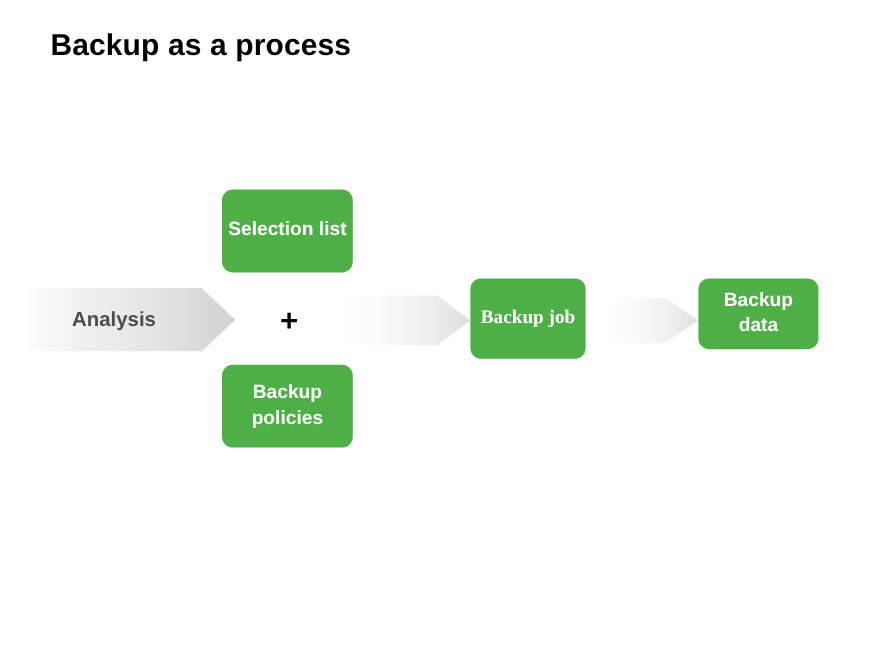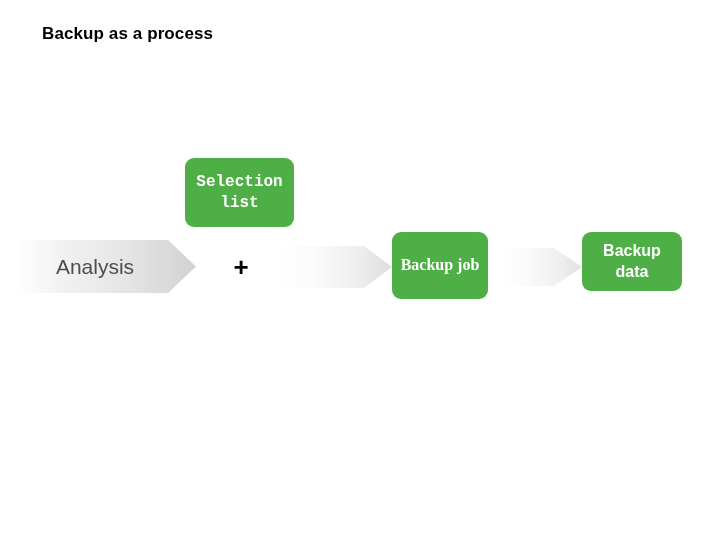--- a/index.html
+++ b/index.html
@@ -16,21 +16,21 @@
     height: 546px;
     background: #ffffff;
     overflow: hidden;
   }
 
   
   #slide-title {
     position: absolute;
     left: 42px;
     top: 24px;
-    font-size: 17px;
+    font-size: 25px;
     font-weight: bold;
     color: #000000;
     letter-spacing: 0.1px;
     white-space: nowrap;
   }
 
   
   #diagram {
     position: absolute;
     left: 0;
@@ -54,22 +54,22 @@
   }
   #arrow-analysis .chev-label {
     position: absolute;
     left: 0;
     right: 28px;
     top: 0;
     bottom: 0;
     display: flex;
     align-items: center;
     justify-content: center;
-    font-size: 21px;
-    font-weight: normal;
+    font-size: 17px;
+    font-weight: bold;
     color: #4d4d4d;
     white-space: nowrap;
   }
   #arrow-to-job {
     left: 281px;
     top: 246px;
     width: 111px;
     height: 42px;
     background: linear-gradient(to right, #ffffff 0%, #fbfbfb 30%, #eeeeee 70%, #dddddd 100%);
   }
@@ -95,21 +95,20 @@
     font-weight: bold;
     line-height: 1.28;
     box-sizing: border-box;
     padding: 2px 4px;
   }
   #box-selection-list {
     left: 185px;
     top: 158px;
     width: 109px;
     height: 69px;
-    font-family: Liberation Mono, monospace;
   }
   #box-backup-policies {
     left: 185px;
     top: 304px;
     width: 109px;
     height: 69px;
   }
   #box-backup-job {
     left: 392px;
     top: 232px;
@@ -161,20 +160,23 @@
     <div id="arrow-analysis" class="chevron">
       <span class="chev-label">Analysis</span>
     </div>
 
     <div id="box-selection-list" class="green-box">
       <span>Selection list</span>
     </div>
 
     <div id="plus-operator">+</div>
 
+    <div id="box-backup-policies" class="green-box">
+      <span>Backup policies</span>
+    </div>
 
     <div id="arrow-to-job" class="chevron"></div>
 
     <div id="box-backup-job" class="green-box">
       <span>Backup job</span>
     </div>
 
     <div id="arrow-to-data" class="chevron"></div>
 
     <div id="box-backup-data" class="green-box">

